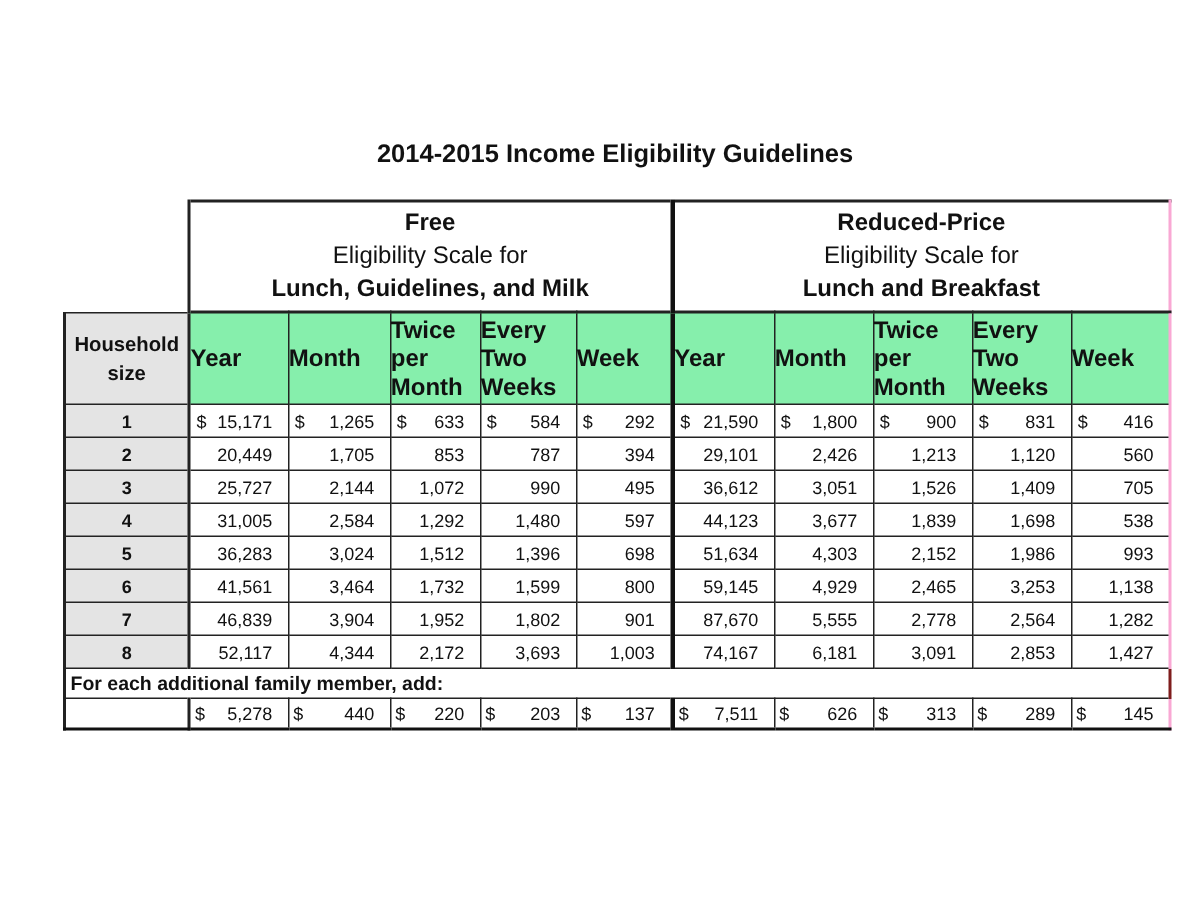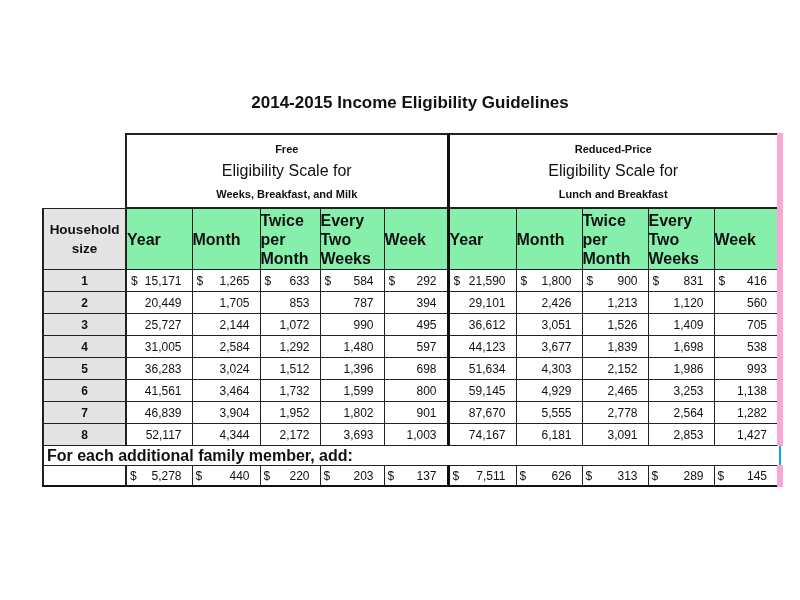--- a/index.html
+++ b/index.html
@@ -6,35 +6,35 @@
   body { width: 800px; height: 600px; position: relative; overflow: hidden;
          font-family: "Liberation Sans", sans-serif; color: #111; }
   .title { position: absolute; left: 0; width: 820px; top: 93px; text-align: center;
            font-weight: bold; font-size: 17px; }
   table { position: absolute; left: 42px; top: 133px; border-collapse: collapse;
           table-layout: fixed; font-size: 12px; }
   td, th { border: 1px solid #222; padding: 0; }
   .blank-corner { border: none; border-right: 2px solid #222; }
   .group-head { height: 72px; text-align: center; font-size: 16px; line-height: 22px;
                 border-top: 2px solid #222; border-bottom: 2px solid #222; }
-  .group-head b { font-size: 11px; }
+  .group-head b { font-size: 16px; }
   .sep { border-right: 3px solid #111 !important; }
   .col-head { background: #86efac; font-weight: bold; font-size: 16px; text-align: left;
               line-height: 19px; height: 60px; }
   .hh-head { background: #e4e4e4; font-weight: bold; font-size: 13.5px; text-align: center;
              line-height: 19px; border-left: 2px solid #222; border-right: 2px solid #222; margin-top: 34px; }
   .hh { background: #e4e4e4; font-weight: bold; text-align: center; height: 21px;
         border-left: 2px solid #222; border-right: 2px solid #222; }
   .num { text-align: right; padding: 0 10px 0 4px; }
   .money { display: flex; justify-content: space-between; padding: 0 10px 0 3px; }
-  .add-label { font-weight: bold; font-size: 16px; height: 19px; padding-left: 3px;
-               border-left: 2px solid #222; border-right: 2px solid #0ea5e9; }
+  .add-label { font-weight: bold; font-size: 13px; height: 19px; padding-left: 3px;
+               border-left: 2px solid #222; border-right: 2px solid #7f1d1d; }
   .add-row td { border-bottom: 2px solid #111; height: 19px; }
   .add-blank { border-left: 2px solid #222 !important; }
-  .last { border-right: 6px solid #f9a8d4; }
+  .last { border-right: 2px solid #f9a8d4; }
 </style>
 </head>
 <body>
 
 <div class="title">2014-2015 Income Eligibility Guidelines</div>
 
 <table>
   <colgroup>
     <col style="width:83px">
       <col style="width:66px">
@@ -47,21 +47,21 @@
       <col style="width:66px">
       <col style="width:66px">
       <col style="width:66px">
   </colgroup>
   <tbody>
       <tr>
     <td class="blank-corner"></td>
     <td colspan="5" class="group-head sep">
       <b>Free</b><br>
       <span>Eligibility Scale for</span><br>
-      <b>Weeks, Breakfast, and Milk</b>
+      <b>Lunch, Guidelines, and Milk</b>
     </td>
     <td colspan="5" class="group-head last">
       <b>Reduced-Price</b><br>
       <span>Eligibility Scale for</span><br>
       <b>Lunch and Breakfast</b>
     </td>
   </tr>
   <tr id="col-head-row">
     <td class="hh-head">
       <span>Household</span><br>

